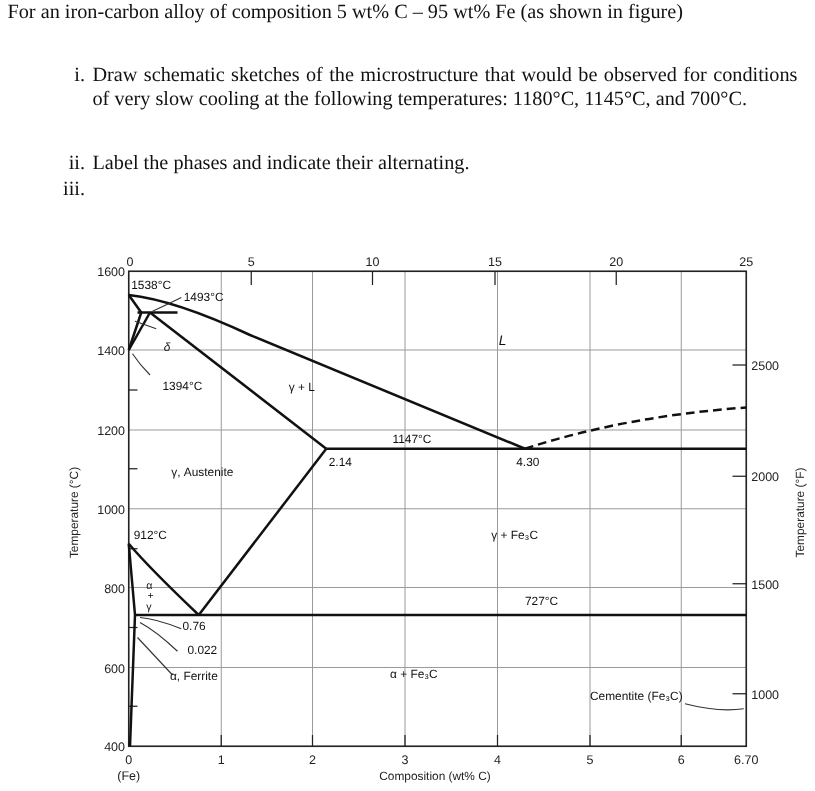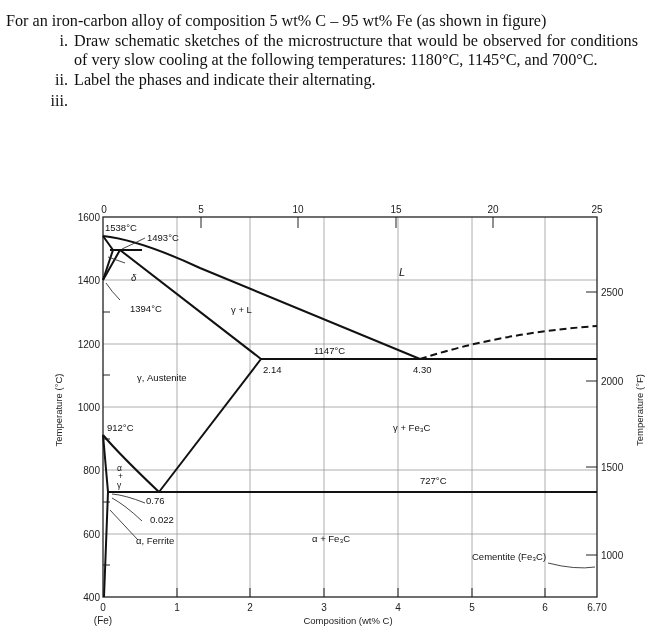--- a/index.html
+++ b/index.html
@@ -1,21 +1,21 @@
 <!DOCTYPE html>
 <html><head>
 <meta charset="utf-8">
 <style>
   html, body { margin: 0; padding: 0; background: #ffffff; }
   body { width: 652px; height: 633px; position: relative; overflow: hidden; font-family: "Liberation Serif", serif; color: #111; }
-  .question { position: absolute; left: 6px; top: 12px; width: 640px; font-size: 16.2px; line-height: 19.5px; }
+  .question { position: absolute; left: 6px; top: 0; width: 640px; font-size: 16.2px; line-height: 19.5px; }
   .q-head { margin: 0; padding-left: 0; }
   .q-item { position: relative; padding-left: 68px; margin: 0; }
   .q-num { position: absolute; right: calc(100% - 62px); top: 0; }
-  .q-text { display: block; text-align: justify; padding-right: 8px; }
+  .q-text { display: block; text-align: justify; padding-right: 8px; margin-top: 31px; }
   svg text { font-family: "Liberation Sans", sans-serif; }
 </style>
 </head>
 <body>
 
 <div class="question">
   <p class="q-head">For an iron-carbon alloy of composition 5 wt% C – 95 wt% Fe (as shown in figure)</p>
   <p class="q-item">
     <span class="q-num">i.</span>
     <span class="q-text">Draw schematic sketches of the microstructure that would be observed for conditions of very slow cooling at the following temperatures: 1180°C, 1145°C, and 700°C.</span>

